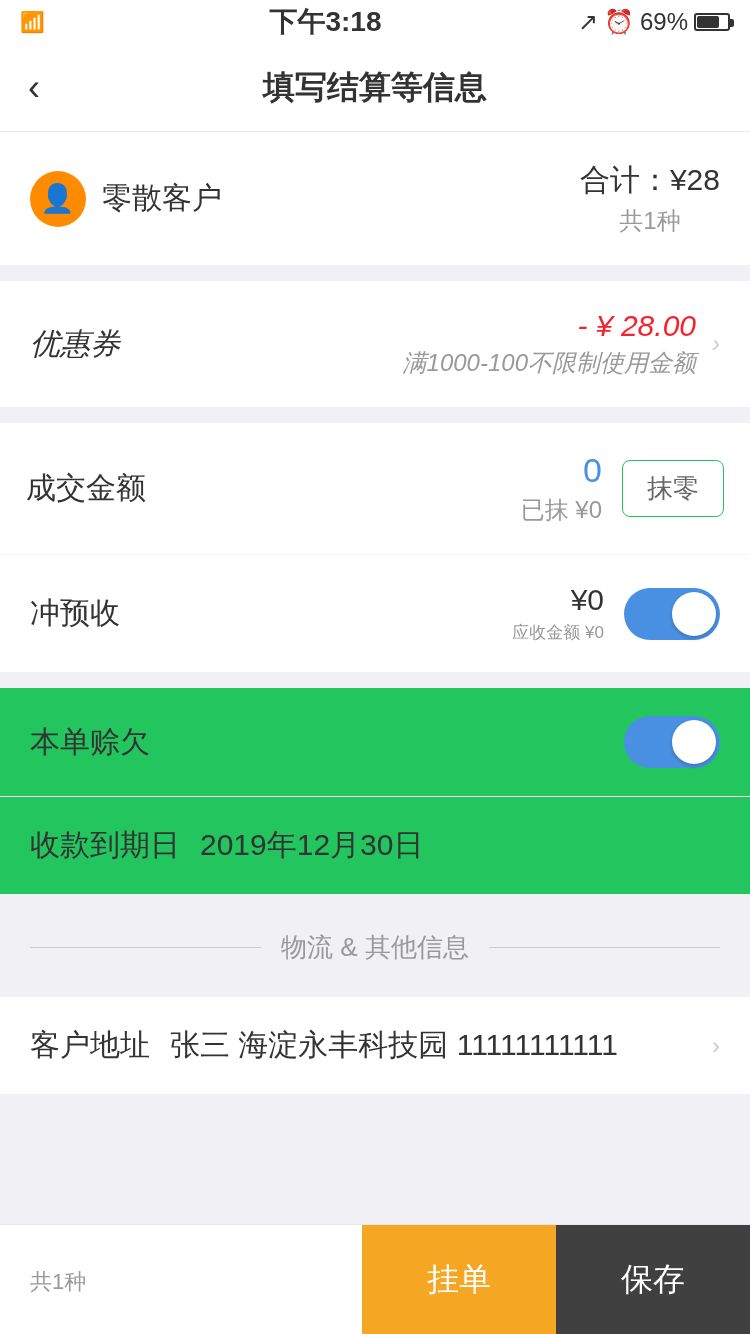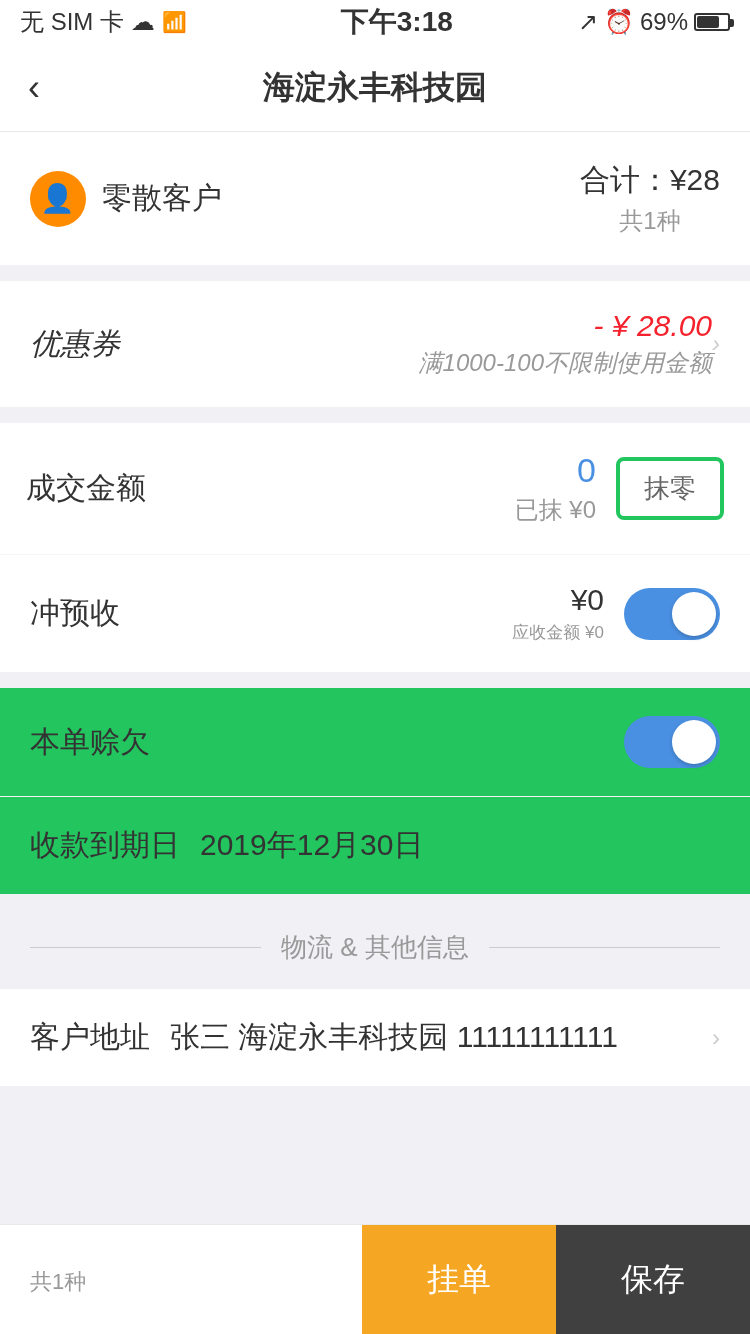--- a/index.html
+++ b/index.html
@@ -135,21 +135,21 @@
       justify-content: space-between;
       font-style: italic;
     }
     .coupon-label {
       font-size: 30px;
       color: #333;
     }
     .coupon-right {
       display: flex;
       align-items: center;
-      gap: 0;
+      gap: 16px;
     }
     .coupon-amount {
       text-align: right;
     }
     .coupon-discount {
       font-size: 30px;
       color: #f5222d;
       font-weight: 500;
     }
     .coupon-desc {
@@ -193,21 +193,21 @@
       font-size: 34px;
       color: #4A90E2;
       font-weight: 500;
     }
     .amount-sub {
       font-size: 24px;
       color: #999;
       margin-top: 4px;
     }
     .round-btn {
-      border: 4px solid #22c55e;
+      border: 1px solid #22c55e;
       border-radius: 8px;
       padding: 10px 24px;
       font-size: 26px;
       color: #666;
       background: #fff;
       cursor: pointer;
     }
 
     
     .toggle {
@@ -292,21 +292,21 @@
       font-size: 30px;
       color: #333;
     }
     .logistics-divider {
       background: #f0f0f5;
       padding: 20px 30px;
       display: flex;
       align-items: center;
       justify-content: center;
       gap: 20px;
-      margin-bottom: 4px;
+      margin-bottom: 12px;
     }
     .divider-line {
       flex: 1;
       height: 1px;
       background: #ccc;
     }
     .divider-text {
       font-size: 26px;
       color: #999;
     }
@@ -387,37 +387,36 @@
       color: #fff;
       font-weight: 500;
       cursor: pointer;
     }
   </style>
 </head>
 <body>
 
 <div class="status-bar">
   <div class="status-left">
-    <span>无 SIM 卡 ☁</span>
     <span class="wifi-icon">📶</span>
   </div>
   <div class="status-center">下午3:18</div>
   <div class="status-right">
     <span>↗</span>
     <span>⏰</span>
     <span>69%</span>
     <div class="battery-bar">
       <div class="battery-fill"></div>
     </div>
   </div>
 </div>
 
 <div class="nav-bar">
   <span class="nav-back">‹</span>
-  <span class="nav-title">海淀永丰科技园</span>
+  <span class="nav-title">填写结算等信息</span>
 </div>
 
 <div class="content">
 
   <div class="customer-row section-white">
     <div class="customer-left">
       <div class="customer-avatar">
         <span>👤</span>
       </div>
       <span class="customer-name">零散客户</span>

